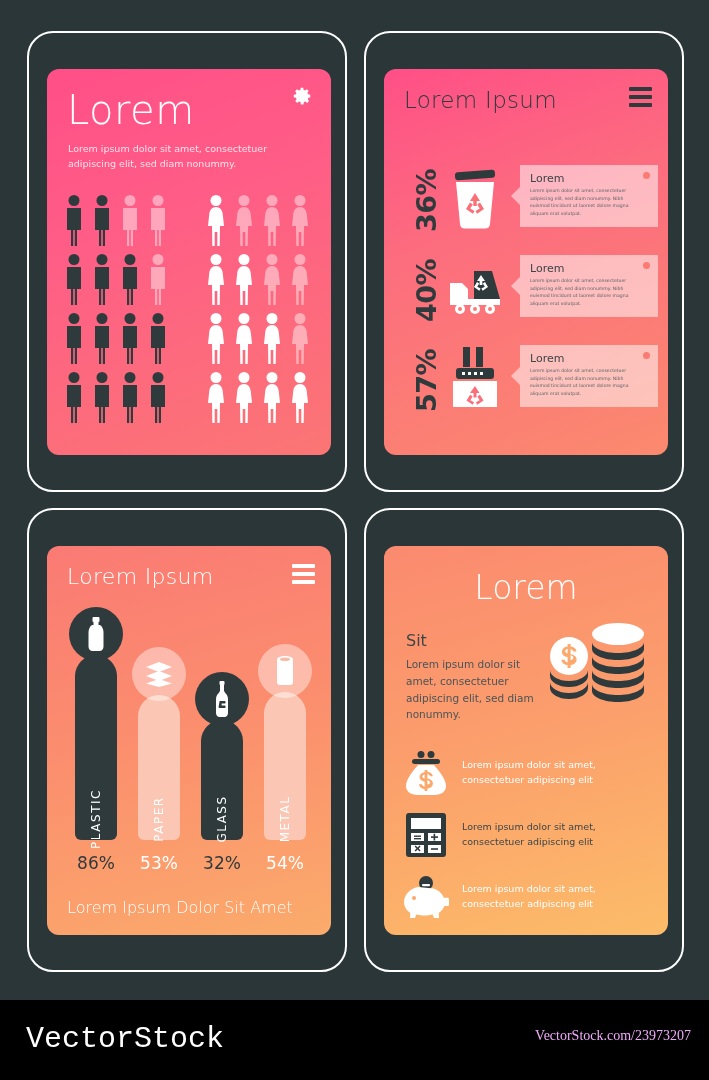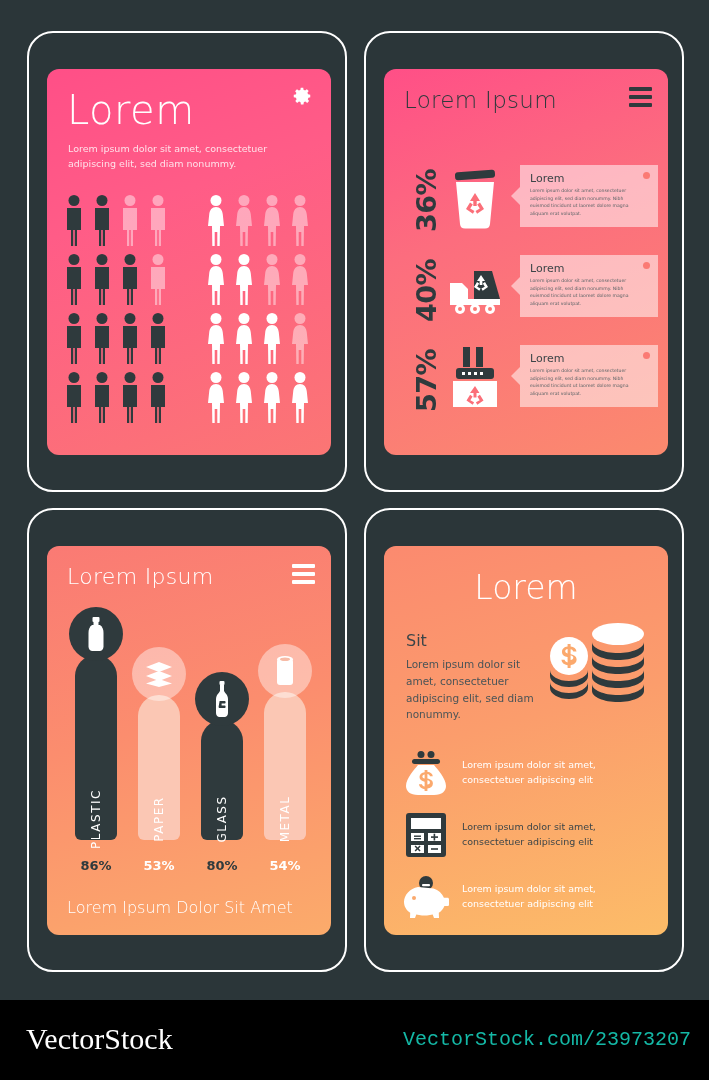--- a/index.html
+++ b/index.html
@@ -111,21 +111,21 @@
     transform: translateX(-50%) rotate(-90deg); transform-origin: center;
     font-size: 12px; letter-spacing: 1.5px; white-space: nowrap;
   }
   .circ {
     position: absolute; left: -6px;
     width: 54px; height: 54px; border-radius: 50%;
     display: flex; align-items: center; justify-content: center;
   }
   .bar-value {
     position: absolute; left: 50%; transform: translateX(-50%);
-    bottom: 6px; font-size: 13px; font-weight: bold; white-space: nowrap;
+    bottom: 6px; font-size: 17px; font-weight: normal; white-space: nowrap;
   }
   .c3-footer {
     position: absolute; left: 20px; bottom: 18px;
     font-size: 16px; color: #ffffff; font-weight: 300;
   }
 
   
   .c4-title {
     position: absolute; left: 0; right: 0; top: 22px;
     text-align: center; font-size: 33px; font-weight: 300; color: #ffffff;
@@ -145,26 +145,26 @@
   .ltext { font-size: 9.5px; line-height: 1.55; padding-left: 6px; }
 
   
   .footer {
     position: absolute; left: 0; bottom: 0; width: 709px; height: 80px;
     background: #000000;
   }
   .brand {
     position: absolute; left: 26px; top: 22px;
     font-size: 30px; color: #ffffff;
-    font-family: Liberation Serif, serif; font-weight: 400;
+    font-family: Liberation Mono, monospace; font-weight: 400;
   }
   .brand-url {
     position: absolute; right: 18px; top: 28px;
-    font-size: 20px; color: #14b8a6;
-    font-family: Liberation Mono, monospace;
+    font-size: 14px; color: #f0abfc;
+    font-family: Liberation Serif, serif;
   }
 </style>
 </head>
 <body>
 
 <div class="page">
 
   <div class="card-frame" id="frame-1">
     <div class="panel" id="panel-1">
 
@@ -473,21 +473,21 @@
               <rect x="3" y="4" width="16" height="26" rx="3" fill="#ffffff"></rect>
               <ellipse cx="11" cy="4.5" rx="8" ry="3.4" fill="#ffffff"></ellipse>
               <ellipse cx="11" cy="4.2" rx="5" ry="1.8" fill="#f7bba6"></ellipse>
             </svg>
           </div>
         </div>
       </div>
 
       <div class="bar-value" style="left:49px; bottom:62px; color:#2f3a3d;">86%</div>
       <div class="bar-value" style="left:112px; bottom:62px; color:#ffffff;margin-top:21px;">53%</div>
-      <div class="bar-value" style="left:175px; bottom:62px; color:#2f3a3d;">80%</div>
+      <div class="bar-value" style="left:175px; bottom:62px; color:#2f3a3d;">32%</div>
       <div class="bar-value" style="left:238px; bottom:62px; color:#ffffff;text-align:center;">54%</div>
 
       <div class="c3-footer">Lorem Ipsum Dolor Sit Amet</div>
     </div>
   </div>
 
   <div class="card-frame" id="frame-4">
     <div class="panel" id="panel-4">
 
       <div class="c4-title">Lorem</div>

